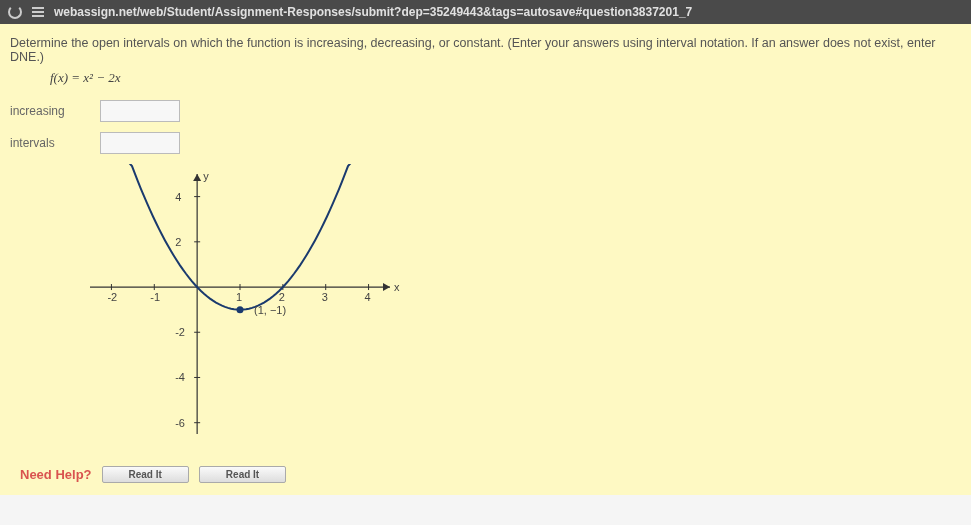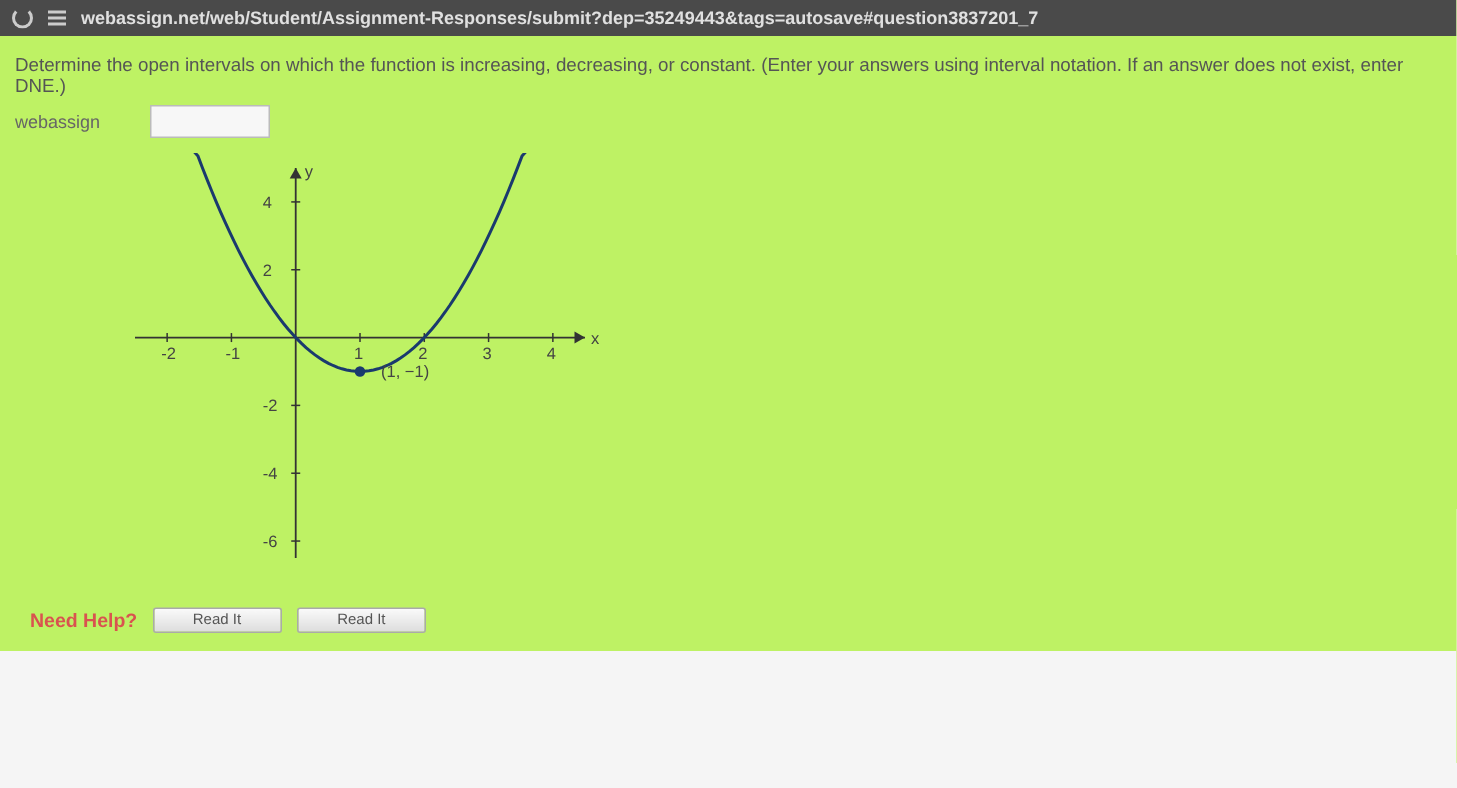--- a/index.html
+++ b/index.html
@@ -37,21 +37,21 @@
     }
     .tune-icon span {
       display: block;
       width: 12px;
       height: 2px;
       background: #ccc;
       position: relative;
     }
     .content {
       padding: 12px 10px;
-      background: #bef264;
+      background: #fef9c3;
     }
     .prompt {
       font-size: 12.5px;
       color: #555;
       margin-bottom: 6px;
     }
     .formula {
       font-size: 13px;
       color: #444;
       margin-left: 40px;
@@ -91,21 +91,21 @@
     .need-help-label {
       color: #d9534f;
       font-weight: bold;
       font-size: 13px;
     }
     .help-btn {
       background: linear-gradient(#fafafa, #ddd);
       border: 1px solid #aaa;
       border-radius: 2px;
       font-size: 10px;
-      font-weight: normal;
+      font-weight: bold;
       color: #555;
       padding: 2px 26px;
       cursor: pointer;
     }
     svg text {
       font-family: Arial, sans-serif;
       font-size: 11px;
       fill: #444;
     }
   </style>
@@ -117,23 +117,28 @@
   <span class="tune-icon">
     <span></span>
       <span></span>
       <span></span>
   </span>
   <span>webassign.net/web/Student/Assignment-Responses/submit?dep=35249443&amp;tags=autosave#question3837201_7</span>
 </div>
 
 <div class="content">
   <div class="prompt">Determine the open intervals on which the function is increasing, decreasing, or constant. (Enter your answers using interval notation. If an answer does not exist, enter DNE.)</div>
+  <div class="formula">f(x) = x² − 2x</div>
 
   <div class="answer-row">
-    <div class="answer-label">webassign</div>
+    <div class="answer-label">increasing</div>
+    <input class="answer-input" value="" style="">
+  </div>
+  <div class="answer-row">
+    <div class="answer-label">intervals</div>
     <input class="answer-input" value="" style="">
   </div>
 
   <div class="graph-wrap">
     <svg id="chart-svg" width="340" height="280">
         <line x1="20" y1="123.04347826086956" x2="320" y2="123.04347826086956" stroke="#333" stroke-width="1.2"></line>
         <line x1="127.14285714285714" y1="10" x2="127.14285714285714" y2="270" stroke="#333" stroke-width="1.2"></line>
         <polygon points="320,123.04347826086956 313,119.04347826086956 313,127.04347826086956" fill="#333"></polygon>
         <polygon points="127.14285714285714,10 123.14285714285714,17 131.14285714285714,17" fill="#333"></polygon>
         <text x="324" y="127.04347826086956">x</text>

